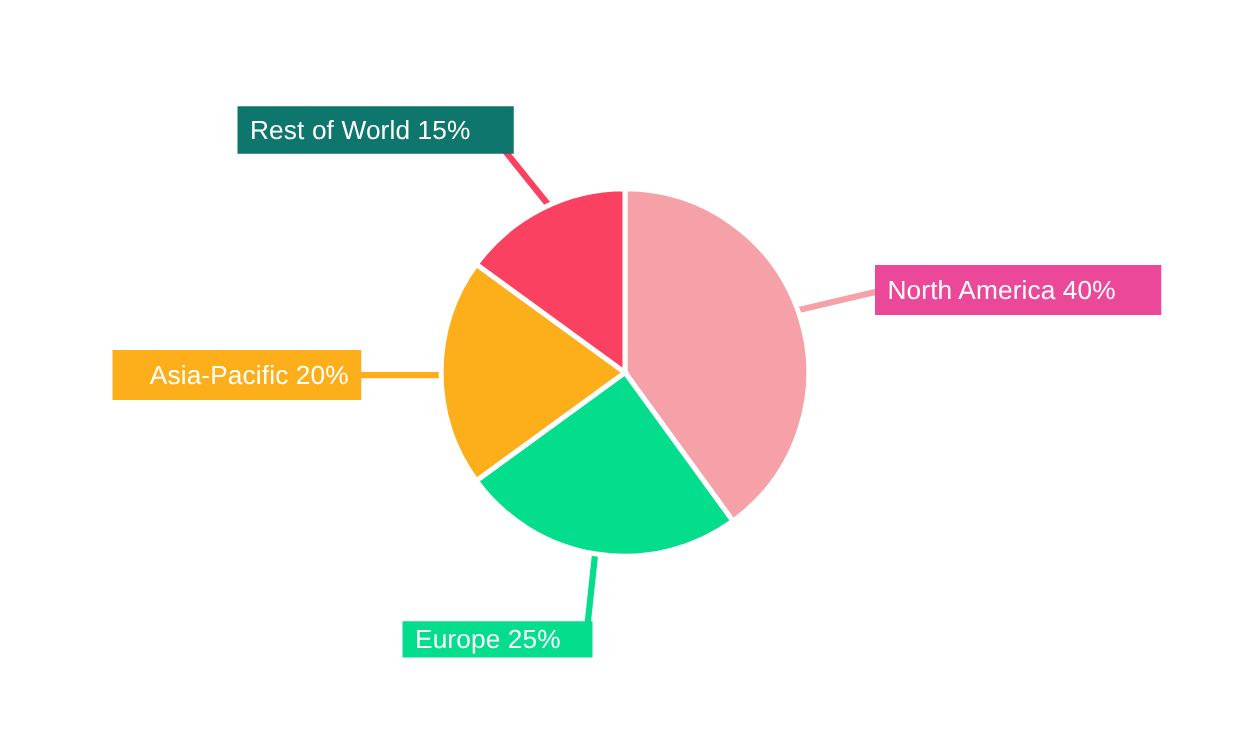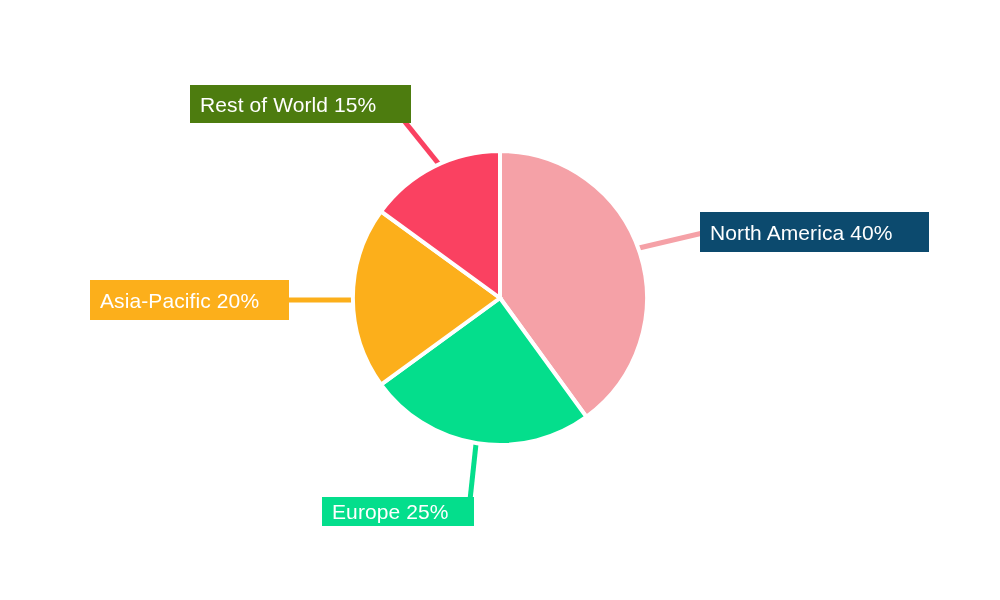--- a/index.html
+++ b/index.html
@@ -82,29 +82,29 @@
 
     <path d="M 500 298 L 500 151 A 147 147 0 0 1 586.39 416.91 Z" fill="#F5A1A7" stroke="#FFFFFF" stroke-width="4"></path>
 
     <path d="M 500 298 L 586.39 416.91 A 147 147 0 0 1 381.06 384.56 Z" fill="#04DE8C" stroke="#FFFFFF" stroke-width="4"></path>
 
     <path d="M 500 298 L 381.06 384.56 A 147 147 0 0 1 381.06 211.44 Z" fill="#FCAF1B" stroke="#FFFFFF" stroke-width="4"></path>
 
     <path d="M 500 298 L 381.06 211.44 A 147 147 0 0 1 500 151 Z" fill="#FA4161" stroke="#FFFFFF" stroke-width="4"></path>
   </svg>
 
-  <div class="label-box" id="label-north-america" style="background:#0c4a6e;">
+  <div class="label-box" id="label-north-america" style="background:#ec4899;">
     <span>North America 40%</span>
   </div>
 
   <div class="label-box" id="label-europe" style="background:#04DE8C;">
     <span>Europe 25%</span>
   </div>
 
-  <div class="label-box" id="label-asia-pacific" style="background:#FCAF1B;">
+  <div class="label-box" id="label-asia-pacific" style="background:#FCAF1B;justify-content:flex-end;">
     <span>Asia-Pacific 20%</span>
   </div>
 
-  <div class="label-box" id="label-rest-of-world" style="background:#4d7c0f;">
+  <div class="label-box" id="label-rest-of-world" style="background:#0f766e;">
     <span>Rest of World 15%</span>
   </div>
 
 </div>
 
 </body></html>

